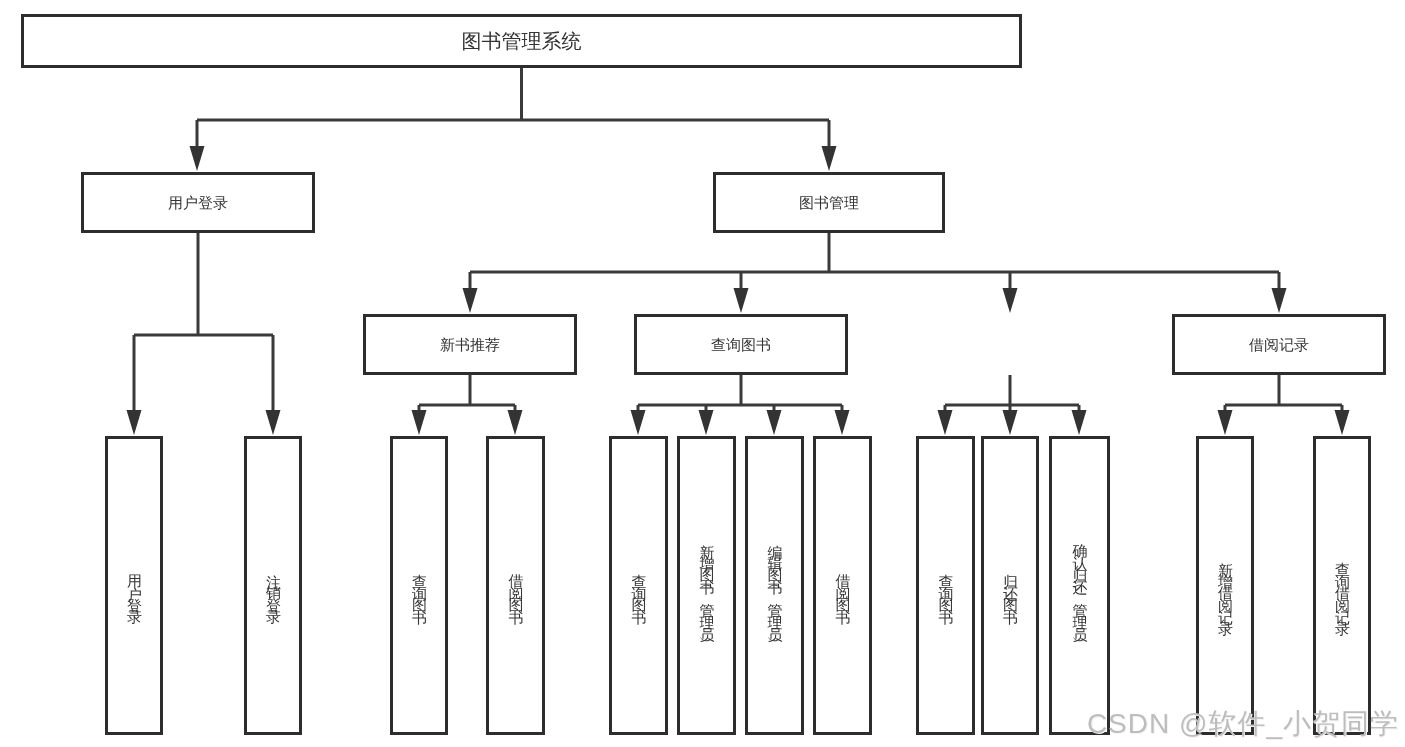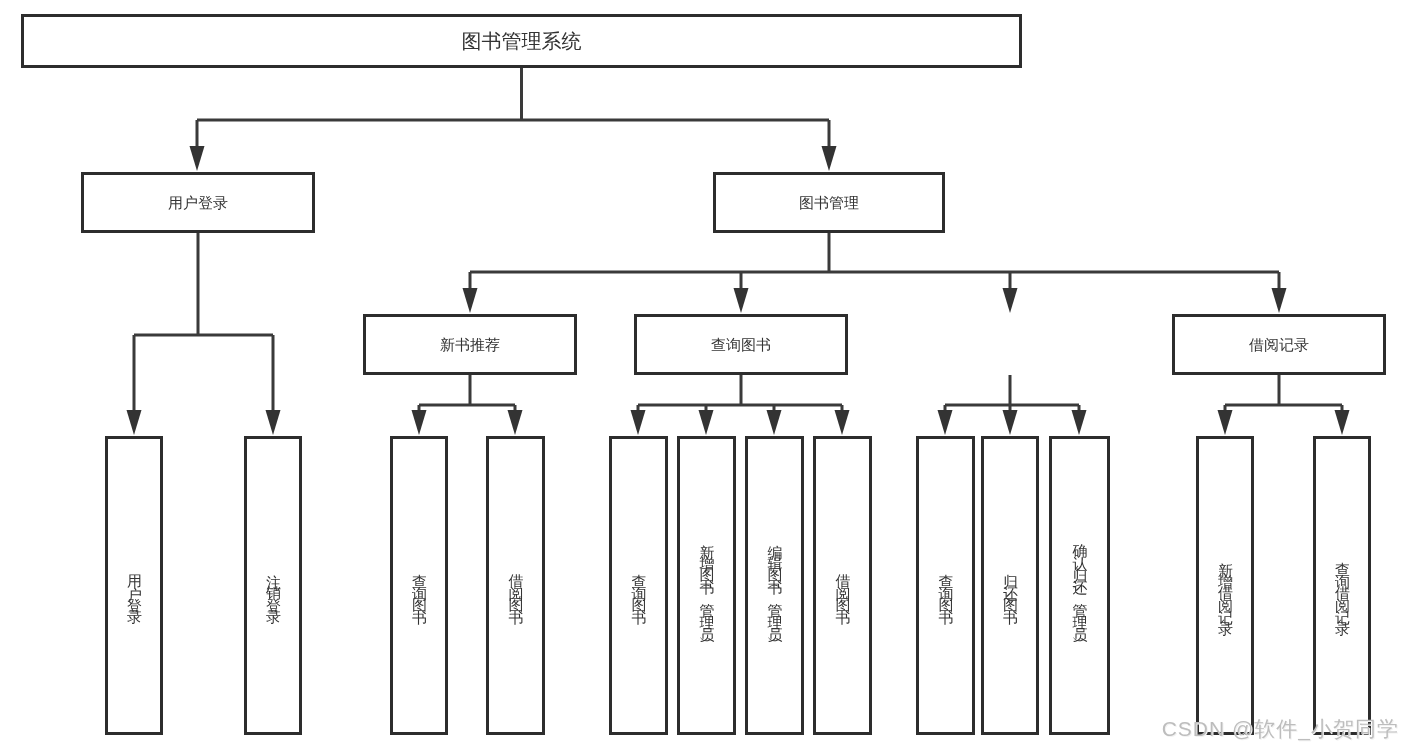--- a/index.html
+++ b/index.html
@@ -17,21 +17,21 @@
   .lvl-root{top:14px;height:54px;font-size:20px;}
   .lvl2{top:172px;height:61px;}
   .lvl3{top:314px;height:61px;}
   .leaf{top:436px;height:299px;}
   .leaf span{
     writing-mode:vertical-rl;text-orientation:mixed;
     letter-spacing:12px;line-height:1.25;
   }
   .watermark{
     position:absolute;right:6px;bottom:4px;
-    font-size:21px;color:#bdbdbd;letter-spacing:1px;
+    font-size:28px;color:#bdbdbd;letter-spacing:1px;
     text-shadow:1px 1px 0 #f2f2f2;z-index:5;
   }
 </style>
 </head>
 <body>
 
 <div class="canvas">
 
   <svg class="connectors" viewBox="0 0 1405 747" xmlns="http://www.w3.org/2000/svg">
     <defs>

